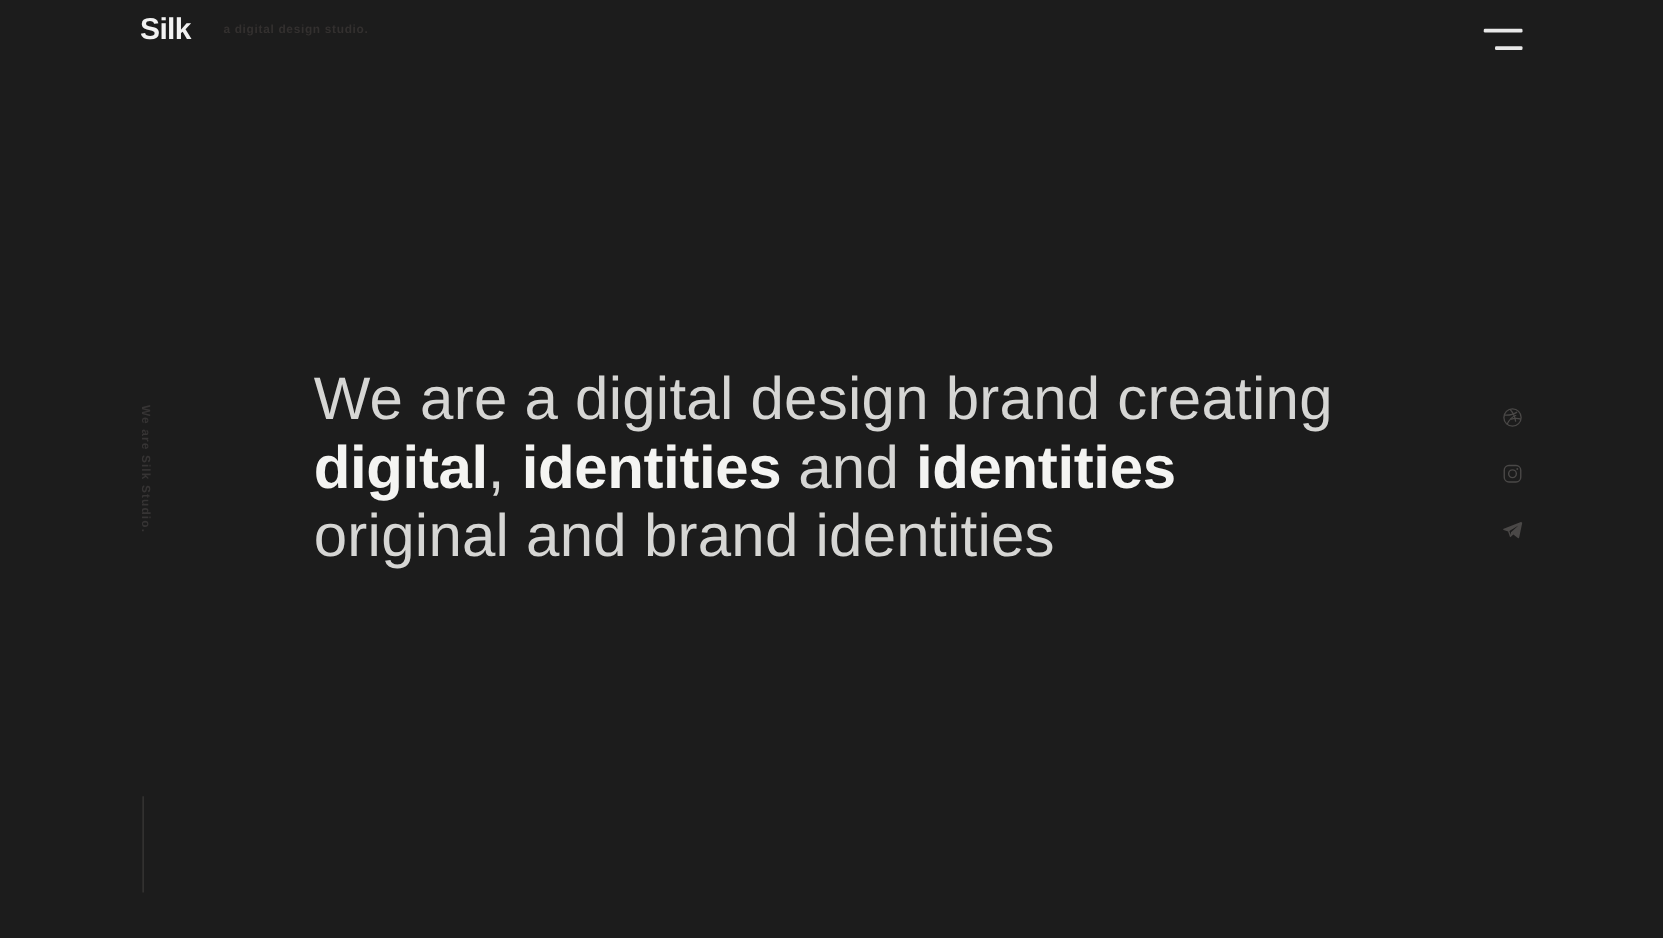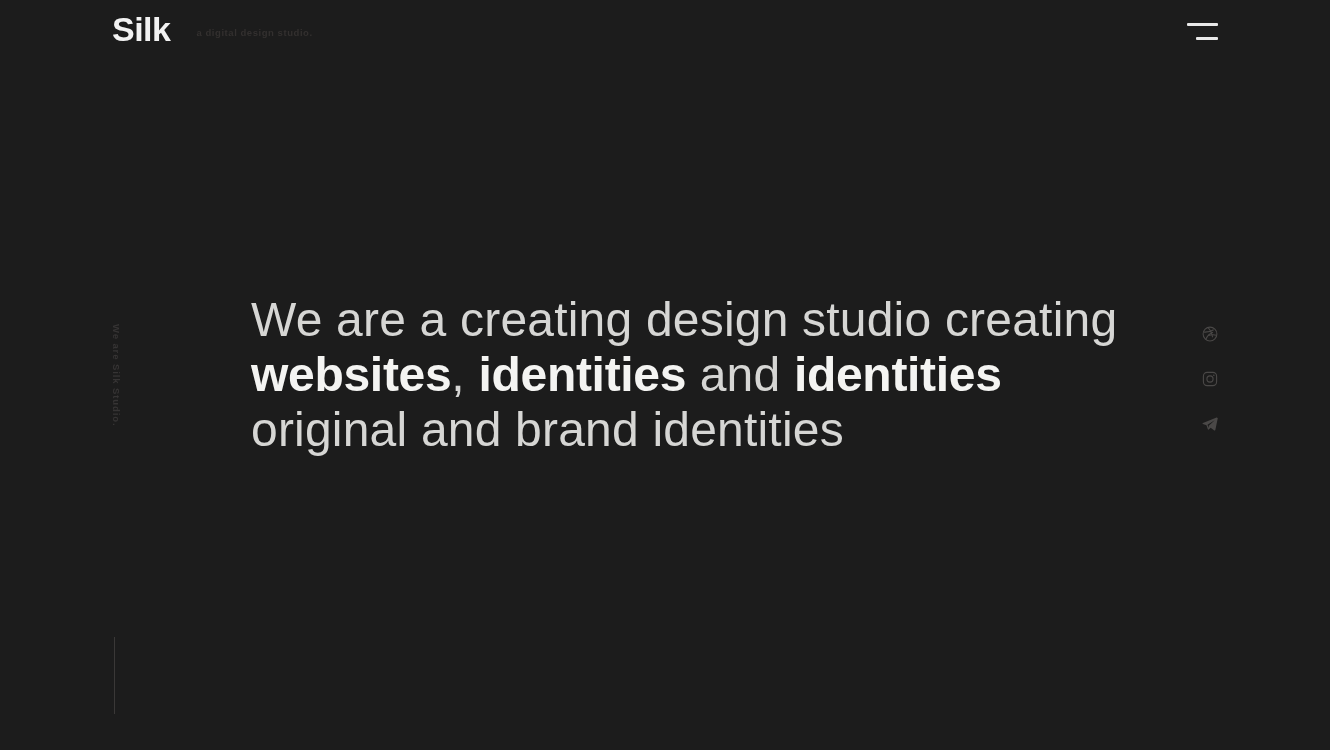--- a/index.html
+++ b/index.html
@@ -35,21 +35,21 @@
   .brand {
     position: absolute;
     left: 112px;
     top: 12px;
     display: flex;
     align-items: baseline;
   }
 
   .brand-logo {
     font-family: "Liberation Sans", sans-serif;
-    font-size: 34px;
+    font-size: 24px;
     font-weight: bold;
     color: #f2f2f2;
     letter-spacing: -0.5px;
     line-height: 1;
   }
 
   .brand-tagline {
     margin-left: 26px;
     font-family: "Liberation Sans", sans-serif;
     font-size: 9.5px;
@@ -188,23 +188,23 @@
     </div>
 
   </div>
 
   <div class="side-label">
     <span class="side-label-text">We are Silk Studio.</span>
   </div>
 
   <div class="hero">
     <div class="hero-line">
-      <span class="light">We are a creating design studio creating</span>
-    </div>
-    <div class="hero-line"><span class="strong">websites</span><span class="punct">, </span><span class="strong">identities</span><span class="light"> and </span><span class="strong">identities</span></div>
+      <span class="light">We are a digital design brand creating</span>
+    </div>
+    <div class="hero-line"><span class="strong">digital</span><span class="punct">, </span><span class="strong">identities</span><span class="light"> and </span><span class="strong">identities</span></div>
     <div class="hero-line">
       <span class="light">original and brand identities</span>
     </div>
   </div>
 
   <div class="social-rail">
 
     <a class="social-link">
       <svg viewBox="0 0 24 24" fill="none" stroke="currentColor" stroke-width="1.4">
         <circle cx="12" cy="12" r="9.2"></circle>

